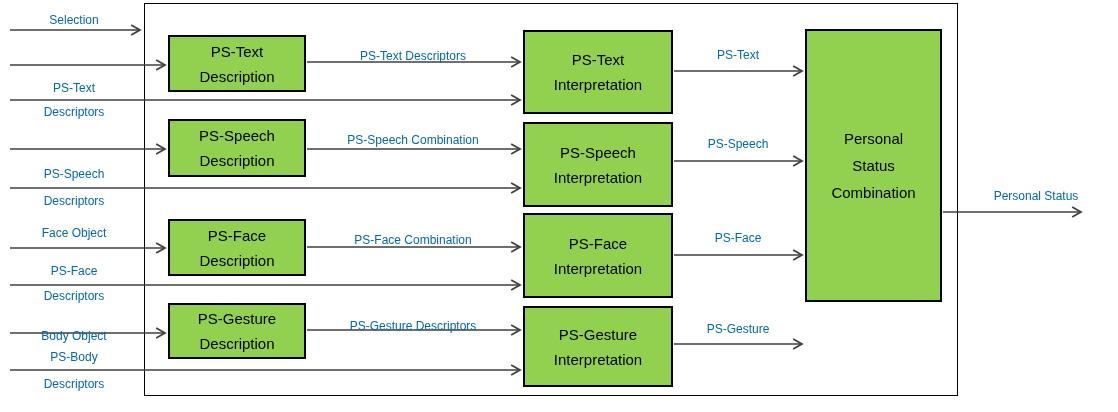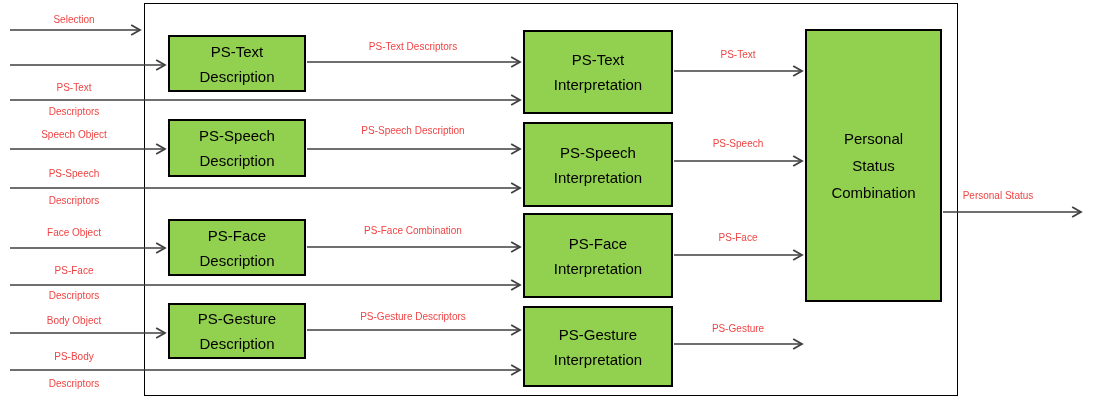--- a/index.html
+++ b/index.html
@@ -6,27 +6,27 @@
   .canvas{
     position:relative;width:1118px;height:412px;background:#ffffff;overflow:hidden;
     font-family:"Liberation Sans",sans-serif;color:#000;
   }
   .frame{
     position:absolute;left:144px;top:3px;width:814px;height:393px;
     border:1.5px solid #000;box-sizing:border-box;background:transparent;
   }
   svg.overlay{position:absolute;left:0;top:0;width:1118px;height:412px;}
   .lbl{
-    position:absolute;font-size:10px;line-height:20px;height:20px;
-    text-align:center;white-space:nowrap;color:#ef4444;
+    position:absolute;font-size:12px;line-height:20px;height:20px;
+    text-align:center;white-space:nowrap;color:#0369a1;
   }
   .left-lbl{left:8px;width:132px;}
-  .desc-arrow-lbl{left:306px;width:214px;}
+  .desc-arrow-lbl{left:306px;width:214px;margin-top:9px;}
   .result-arrow-lbl{left:674px;width:128px;}
-  .output-lbl{left:918px;width:160px;}
+  .output-lbl{left:956px;width:160px;}
   .box{
     position:absolute;background:#92d050;border:2px solid #000;box-sizing:border-box;
     display:flex;flex-direction:column;align-items:center;justify-content:center;
     font-size:15px;line-height:25px;text-align:center;
   }
   .desc-box{left:168px;width:138px;}
   .interp-box{left:523px;width:150px;}
   .comb-box{left:805px;top:29px;width:137px;height:273px;line-height:27px;}
 </style>
 </head>
@@ -64,27 +64,26 @@
       <line x1="674" y1="255" x2="802" y2="255" marker-end="url(#arr)"></line>
       <line x1="674" y1="344" x2="802" y2="344" marker-end="url(#arr)"></line>
 
       <line x1="943" y1="212" x2="1081" y2="212" marker-end="url(#arr)"></line>
     </g>
   </svg>
 
   <div class="lbl left-lbl" style="top:10px">Selection</div>
   <div class="lbl left-lbl" style="top:78px">PS-Text</div>
   <div class="lbl left-lbl" style="top:102px">Descriptors</div>
-  <div class="lbl left-lbl" style="top:125px">Speech Object</div>
   <div class="lbl left-lbl" style="top:164px">PS-Speech</div>
   <div class="lbl left-lbl" style="top:191px">Descriptors</div>
   <div class="lbl left-lbl" style="top:223px">Face Object</div>
   <div class="lbl left-lbl" style="top:261px">PS-Face</div>
   <div class="lbl left-lbl" style="top:286px">Descriptors</div>
-  <div class="lbl left-lbl" style="top:311px">Body Object</div>
+  <div class="lbl left-lbl" style="top:326px">Body Object</div>
   <div class="lbl left-lbl" style="top:347px">PS-Body</div>
   <div class="lbl left-lbl" style="top:374px">Descriptors</div>
 
   <div class="box desc-box" style="top:35px;height:57px">
     <span>PS-Text</span>
     <span>Description</span>
   </div>
   <div class="box desc-box" style="top:119px;height:58px">
     <span>PS-Speech</span>
     <span>Description</span>
@@ -92,21 +91,21 @@
   <div class="box desc-box" style="top:219px;height:57px">
     <span>PS-Face</span>
     <span>Description</span>
   </div>
   <div class="box desc-box" style="top:303px;height:56px">
     <span>PS-Gesture</span>
     <span>Description</span>
   </div>
 
   <div class="lbl desc-arrow-lbl" style="top:37px">PS-Text Descriptors</div>
-  <div class="lbl desc-arrow-lbl" style="top:121px">PS-Speech Description</div>
+  <div class="lbl desc-arrow-lbl" style="top:121px">PS-Speech Combination</div>
   <div class="lbl desc-arrow-lbl" style="top:221px">PS-Face Combination</div>
   <div class="lbl desc-arrow-lbl" style="top:307px">PS-Gesture Descriptors</div>
 
   <div class="box interp-box" style="top:30px;height:84px">
     <span>PS-Text</span>
     <span>Interpretation</span>
   </div>
   <div class="box interp-box" style="top:122px;height:85px">
     <span>PS-Speech</span>
     <span>Interpretation</span>

